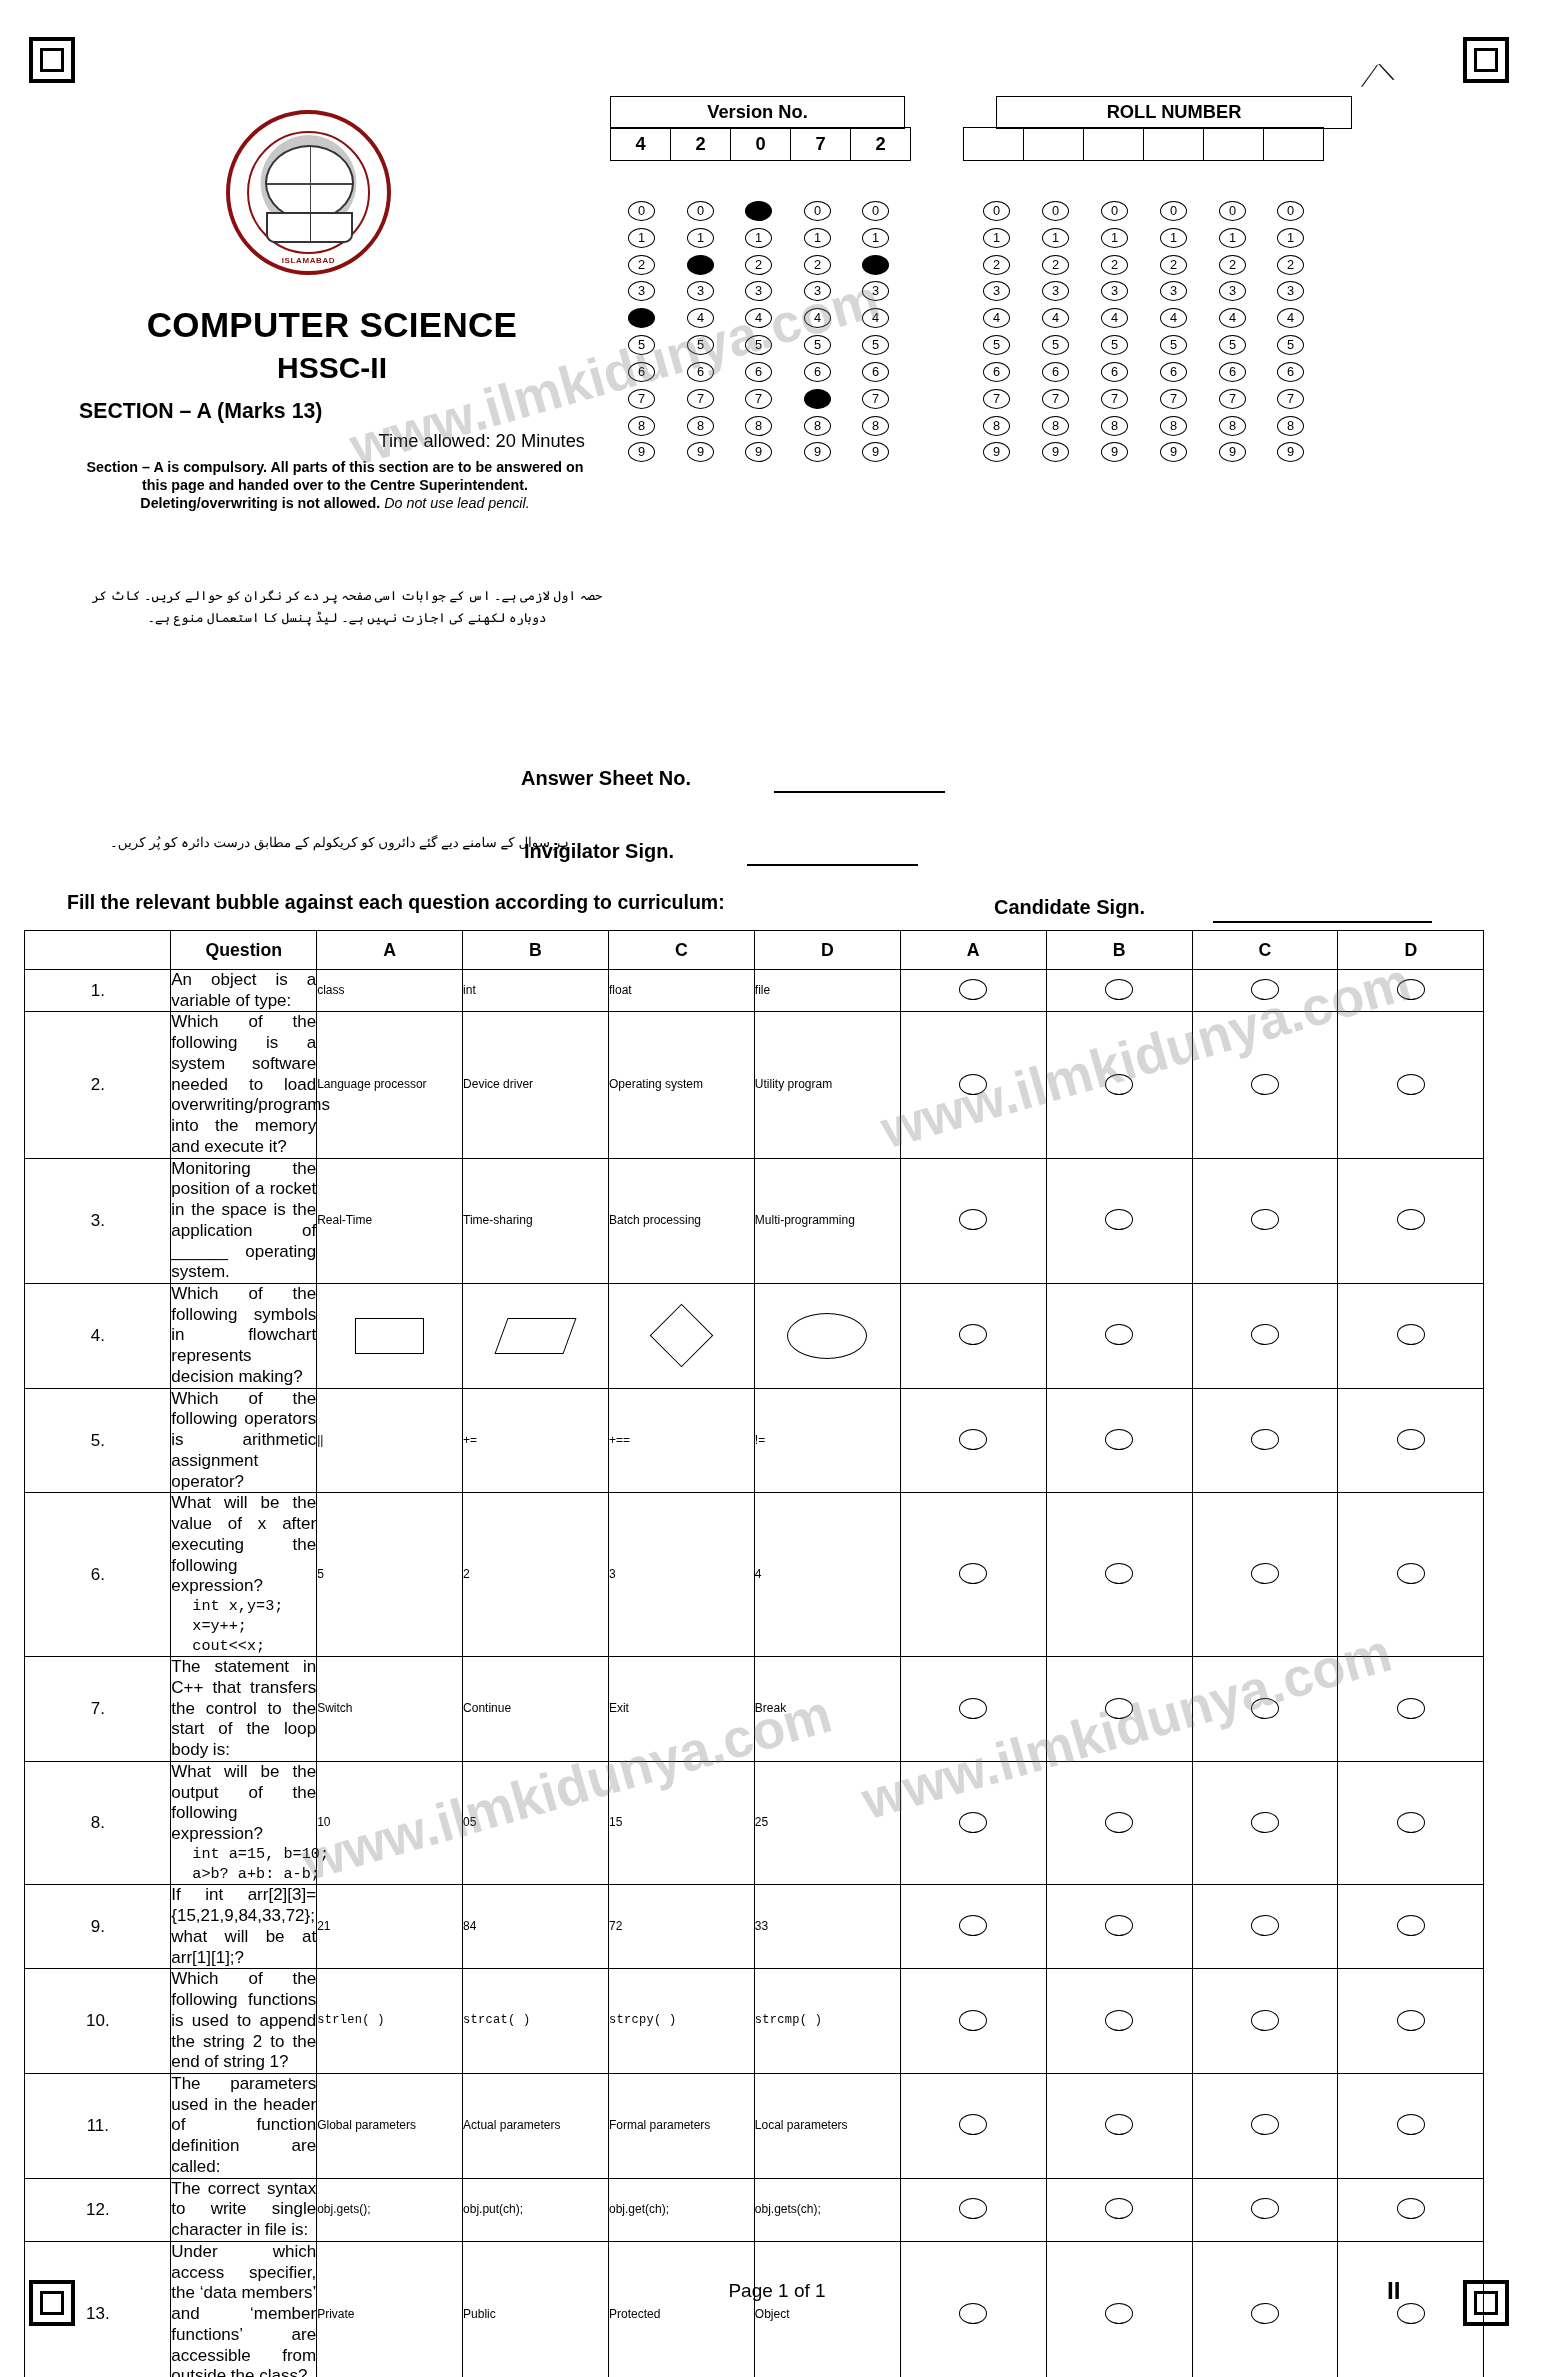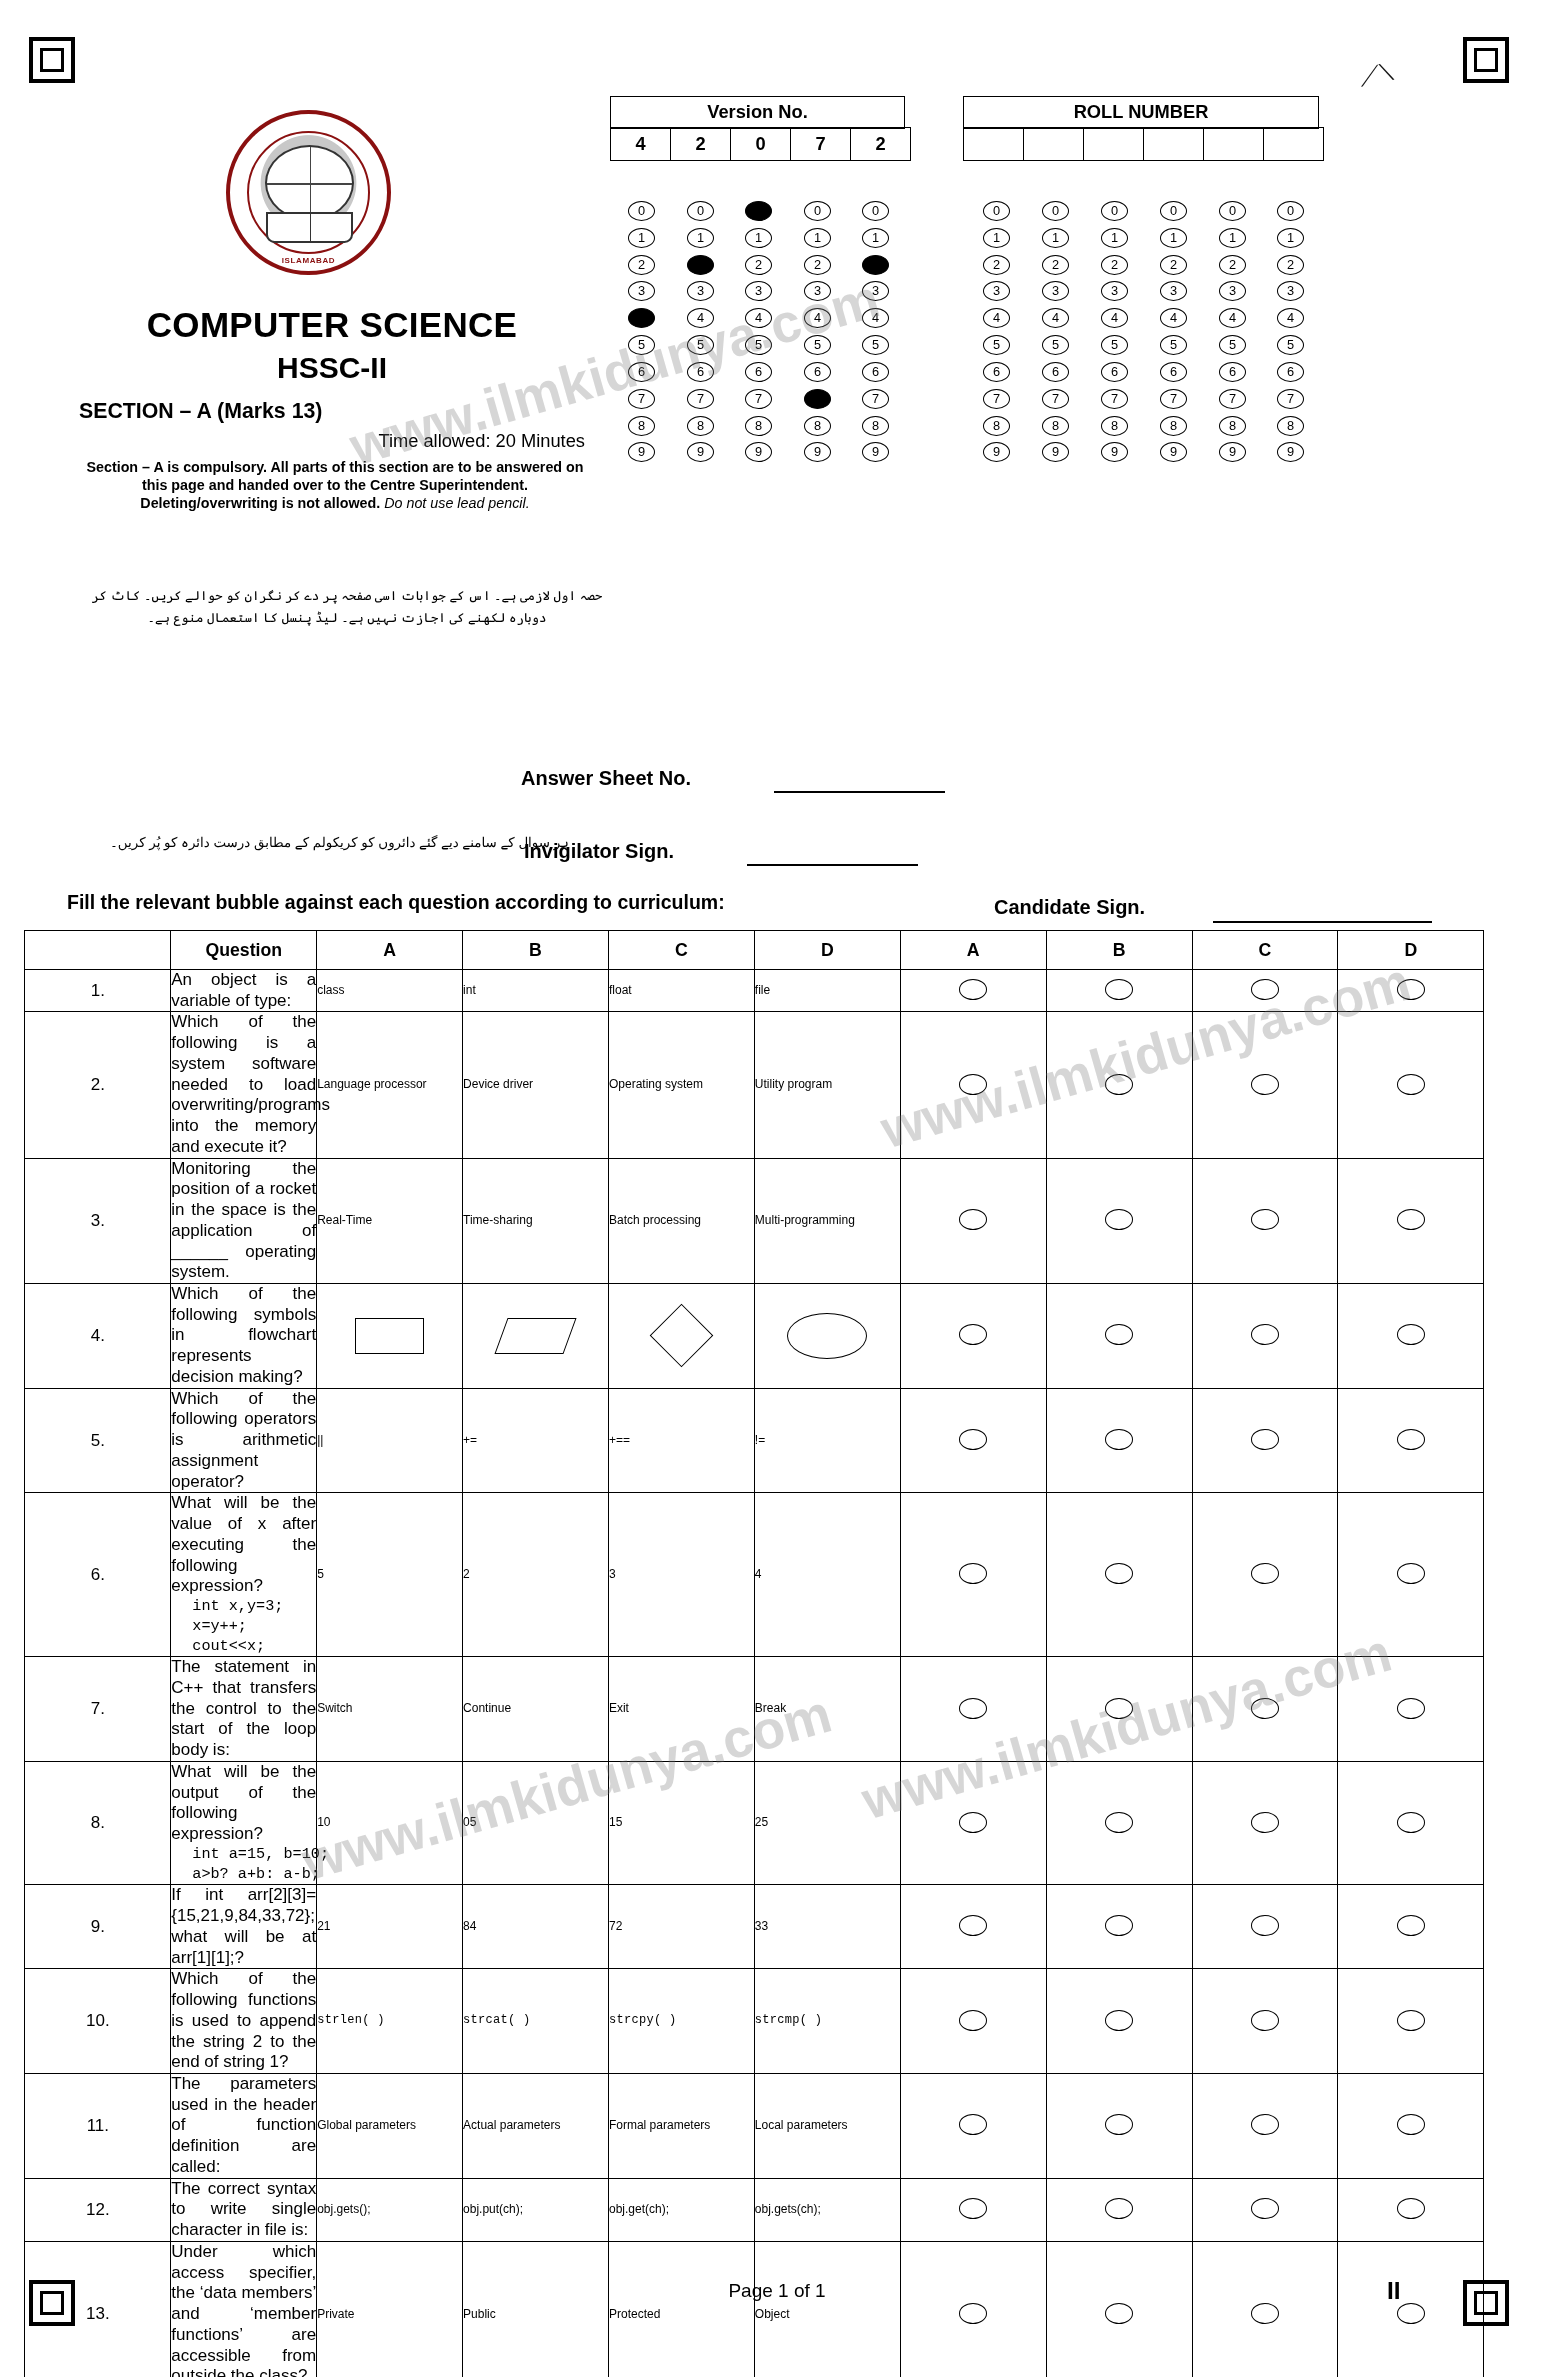--- a/index.html
+++ b/index.html
@@ -43,21 +43,21 @@
   .title-time{position:absolute;left:79px;top:430px;width:506px;text-align:right;font-size:18.3px;}
   .instr{position:absolute;left:85px;top:458px;width:500px;text-align:center;
     font-size:14.3px;font-weight:bold;line-height:1.27;}
   .instr .ital{font-style:italic;font-weight:normal;}
   .urdu{position:absolute;left:91px;top:585px;width:512px;text-align:center;
     font-size:12.8px;line-height:1.7;direction:rtl;}
 
   
   .boxlabel{position:absolute;border:1.8px solid #000;text-align:center;font-weight:bold;}
   #version-label{left:610px;top:96px;width:293px;height:30.5px;font-size:18.3px;line-height:30.5px;}
-  #roll-label{left:963px;top:96px;width:354px;height:30.5px;font-size:18.3px;line-height:30.5px;}
+  #roll-label{left:996px;top:96px;width:354px;height:30.5px;font-size:18.3px;line-height:30.5px;}
 
   .digitrow{position:absolute;display:flex;}
   .digitrow .cell{border:1.8px solid #000;border-left-width:0;width:58px;height:32px;
     text-align:center;line-height:32px;font-size:18.3px;font-weight:bold;}
   .digitrow .cell:first-child{border-left-width:1.8px;}
   #version-digits{left:610px;top:127px;}
   #version-digits .cell{width:59px;}
   #roll-digits{left:963px;top:127px;}
   #roll-digits .cell{width:59px;}
 

